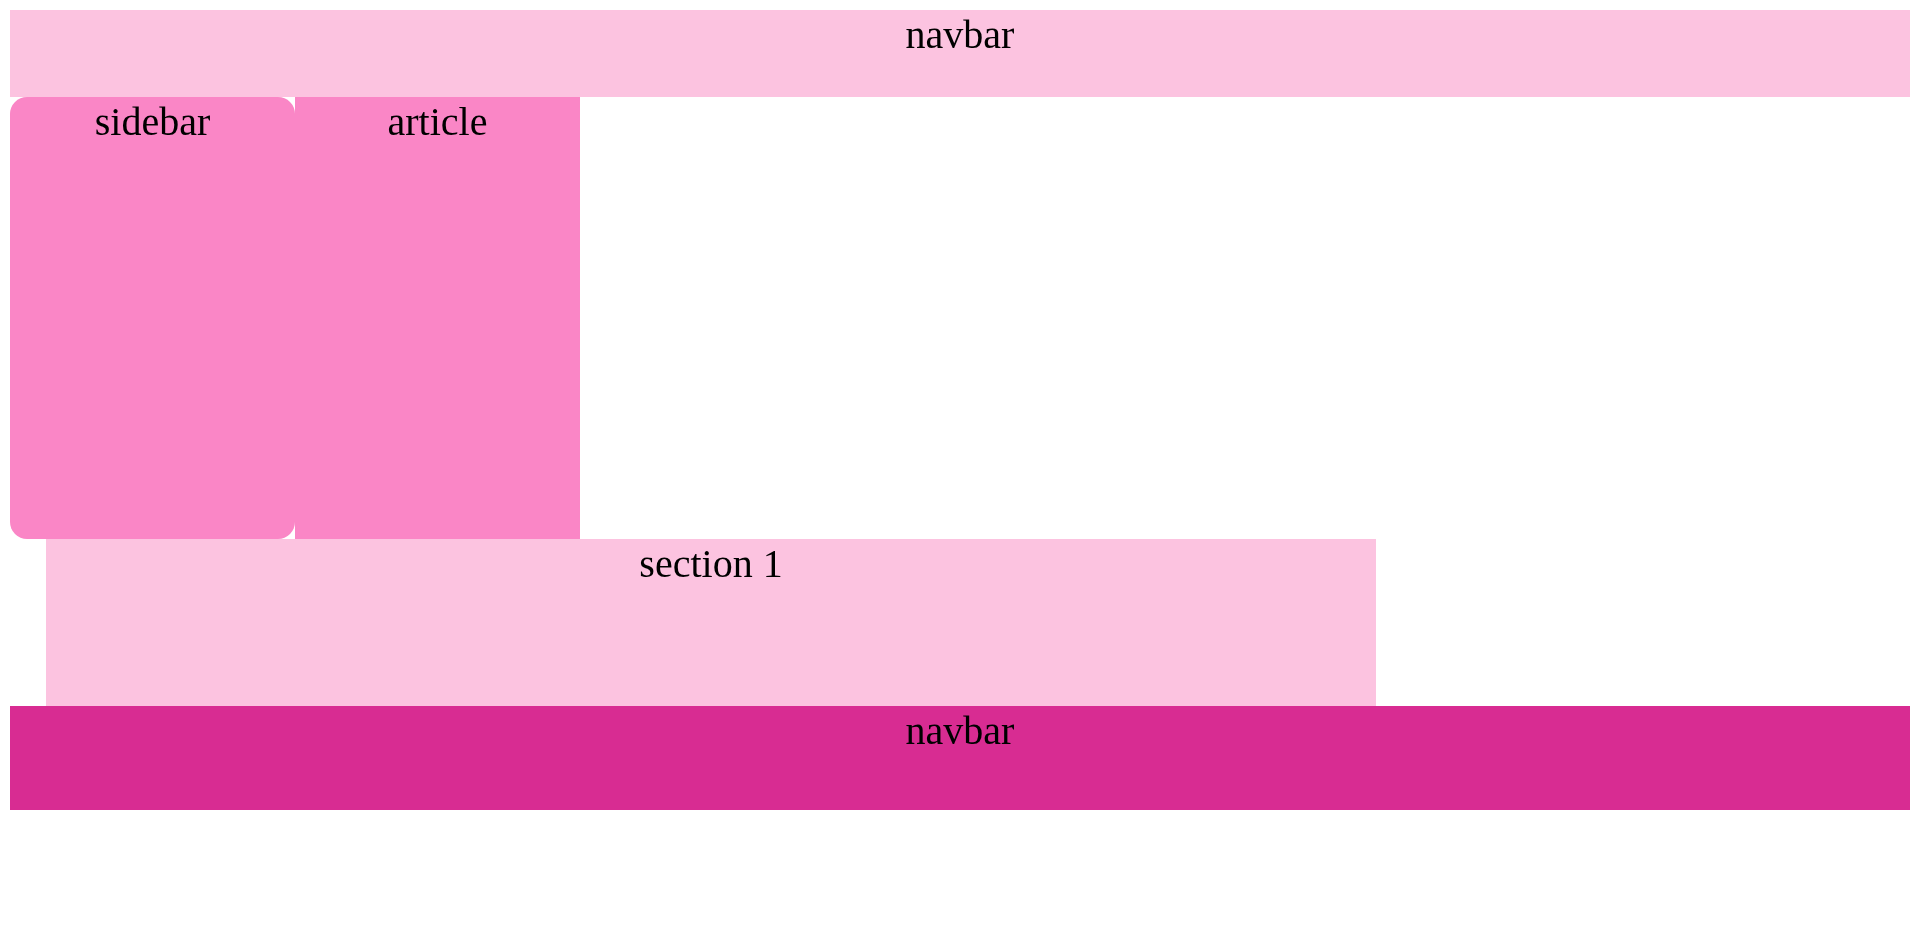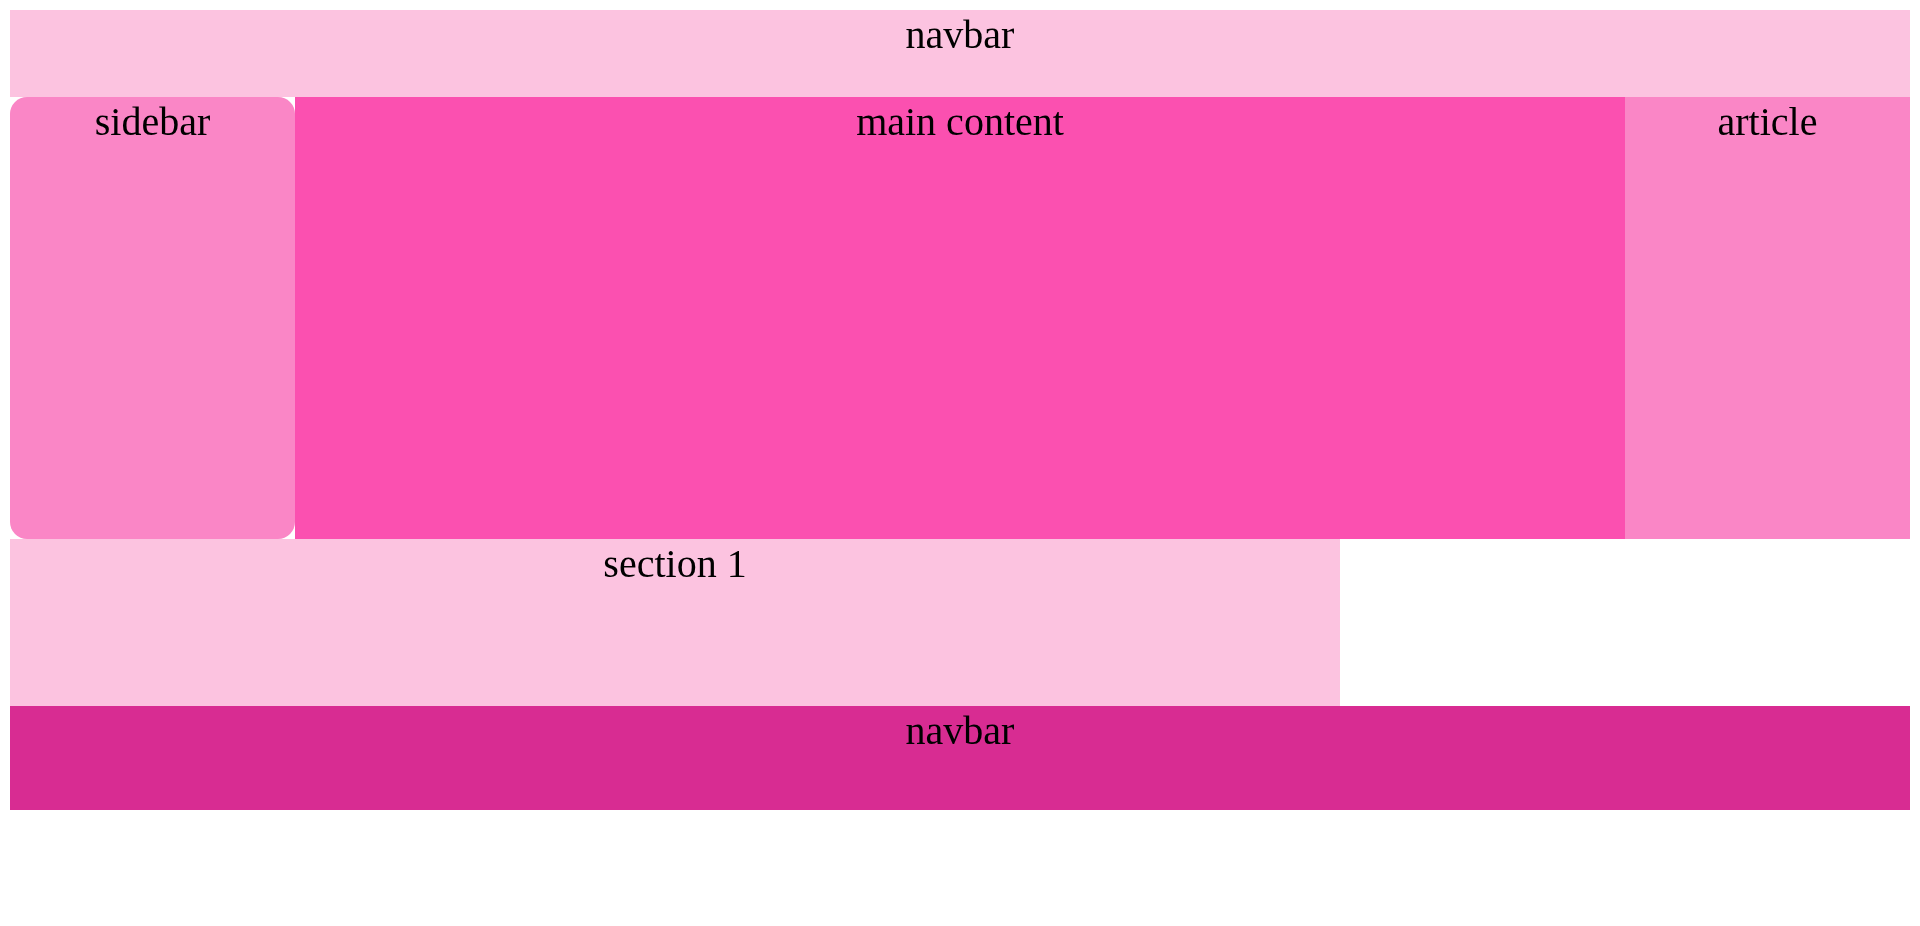--- a/index.html
+++ b/index.html
@@ -63,20 +63,21 @@
   .sections-row {
     height: 189px;
     width: 100%;
     display: flex;
     flex-direction: row;
   }
   .section-1 {
     width: 70%;
     height: 100%;
     background: var(--section1-bg);
+    margin-left: 36px;
   }
   .section-2 {
     width: 30%;
     height: 100%;
     background: var(--section2-bg);
   }
 
   .footer {
     height: 118px;
     width: 100%;
@@ -94,23 +95,20 @@
 <div class="page">
 
   <header class="region navbar">
     <span class="region-label">navbar</span>
   </header>
 
   <div class="middle-row">
     <aside class="region sidebar">
       <span class="region-label">sidebar</span>
     </aside>
-    <main class="region main-content">
-      <span class="region-label">main content</span>
-    </main>
     <article class="region article">
       <span class="region-label">article</span>
     </article>
   </div>
 
   <div class="sections-row">
     <section class="region section-1">
       <span class="region-label">section 1</span>
     </section>
   </div>

